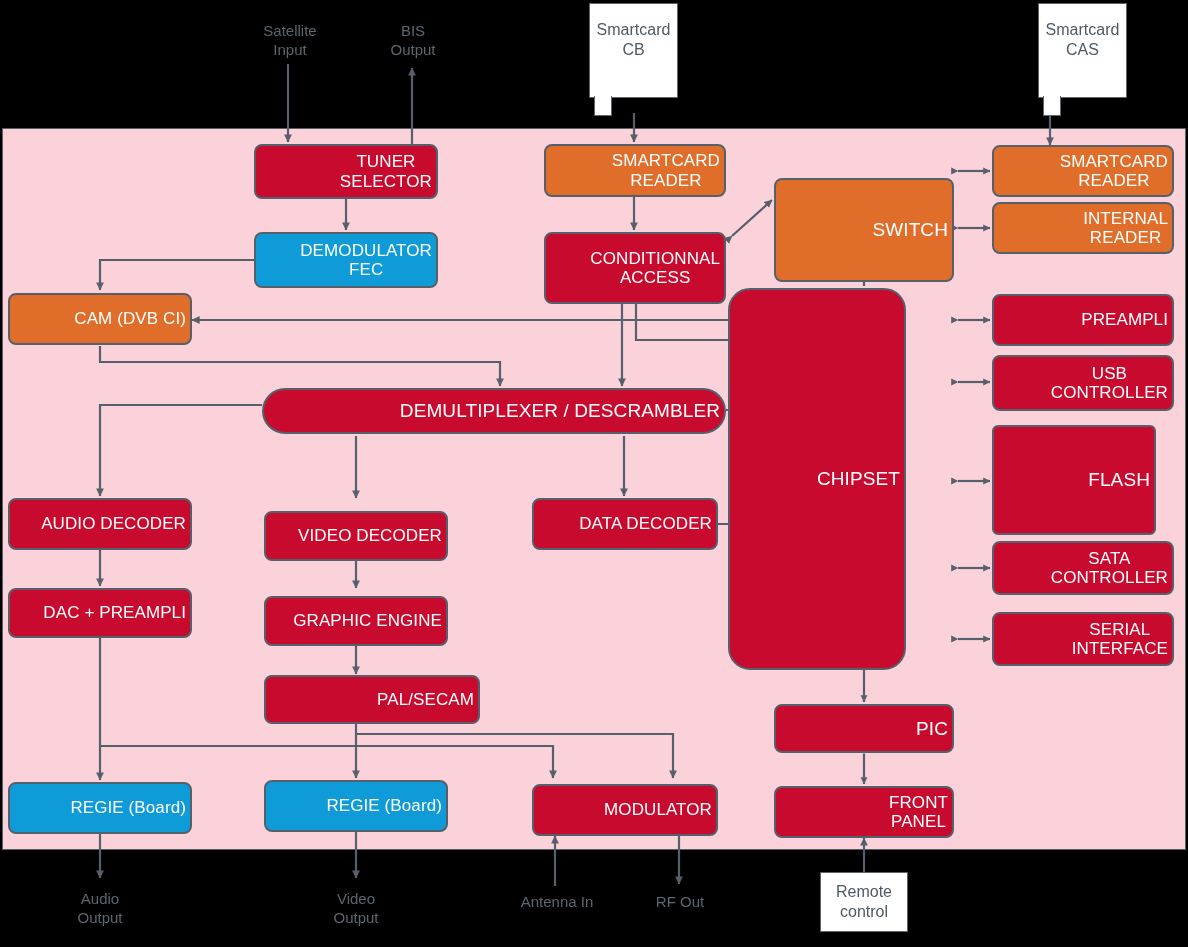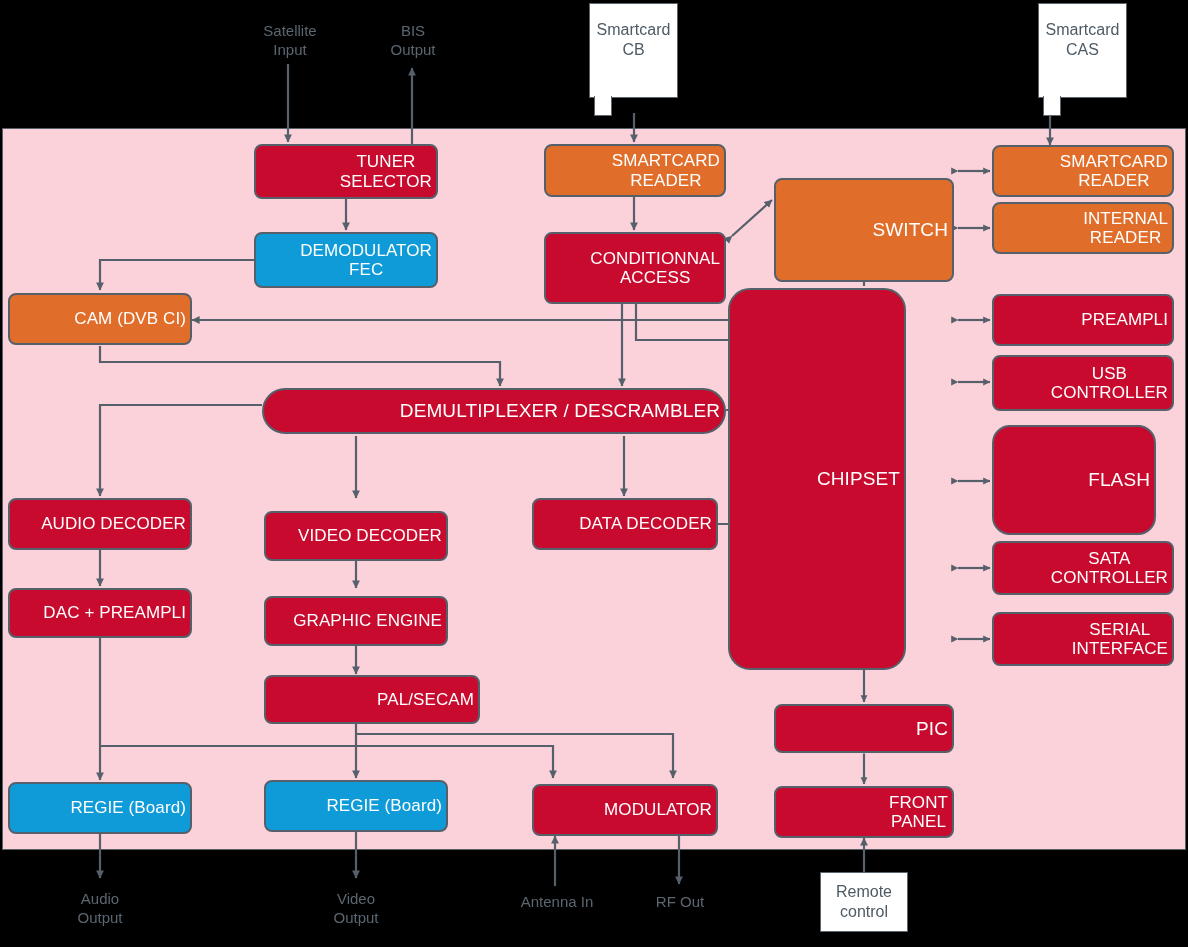--- a/index.html
+++ b/index.html
@@ -306,21 +306,21 @@
 
   <div class="box red" style="left:992px;top:294px;width:182px;height:52px;">PREAMPLI</div>
 
   <div class="box red" style="left:992px;top:355px;width:182px;height:56px;">
     <div>
       <div>USB</div>
       <div>CONTROLLER</div>
     </div>
   </div>
 
-  <div class="box red" style="left:992px;top:425px;width:164px;height:110px;border-radius:18px;font-size:19px;padding-left:32px;">FLASH</div>
+  <div class="box red" style="left:992px;top:425px;width:164px;height:110px;border-radius:6px;font-size:19px;padding-left:32px;">FLASH</div>
 
   <div class="box red" style="left:992px;top:541px;width:182px;height:54px;">
     <div>
       <div>SATA</div>
       <div>CONTROLLER</div>
     </div>
   </div>
 
   <div class="box red" style="left:992px;top:612px;width:182px;height:54px;">
     <div>

